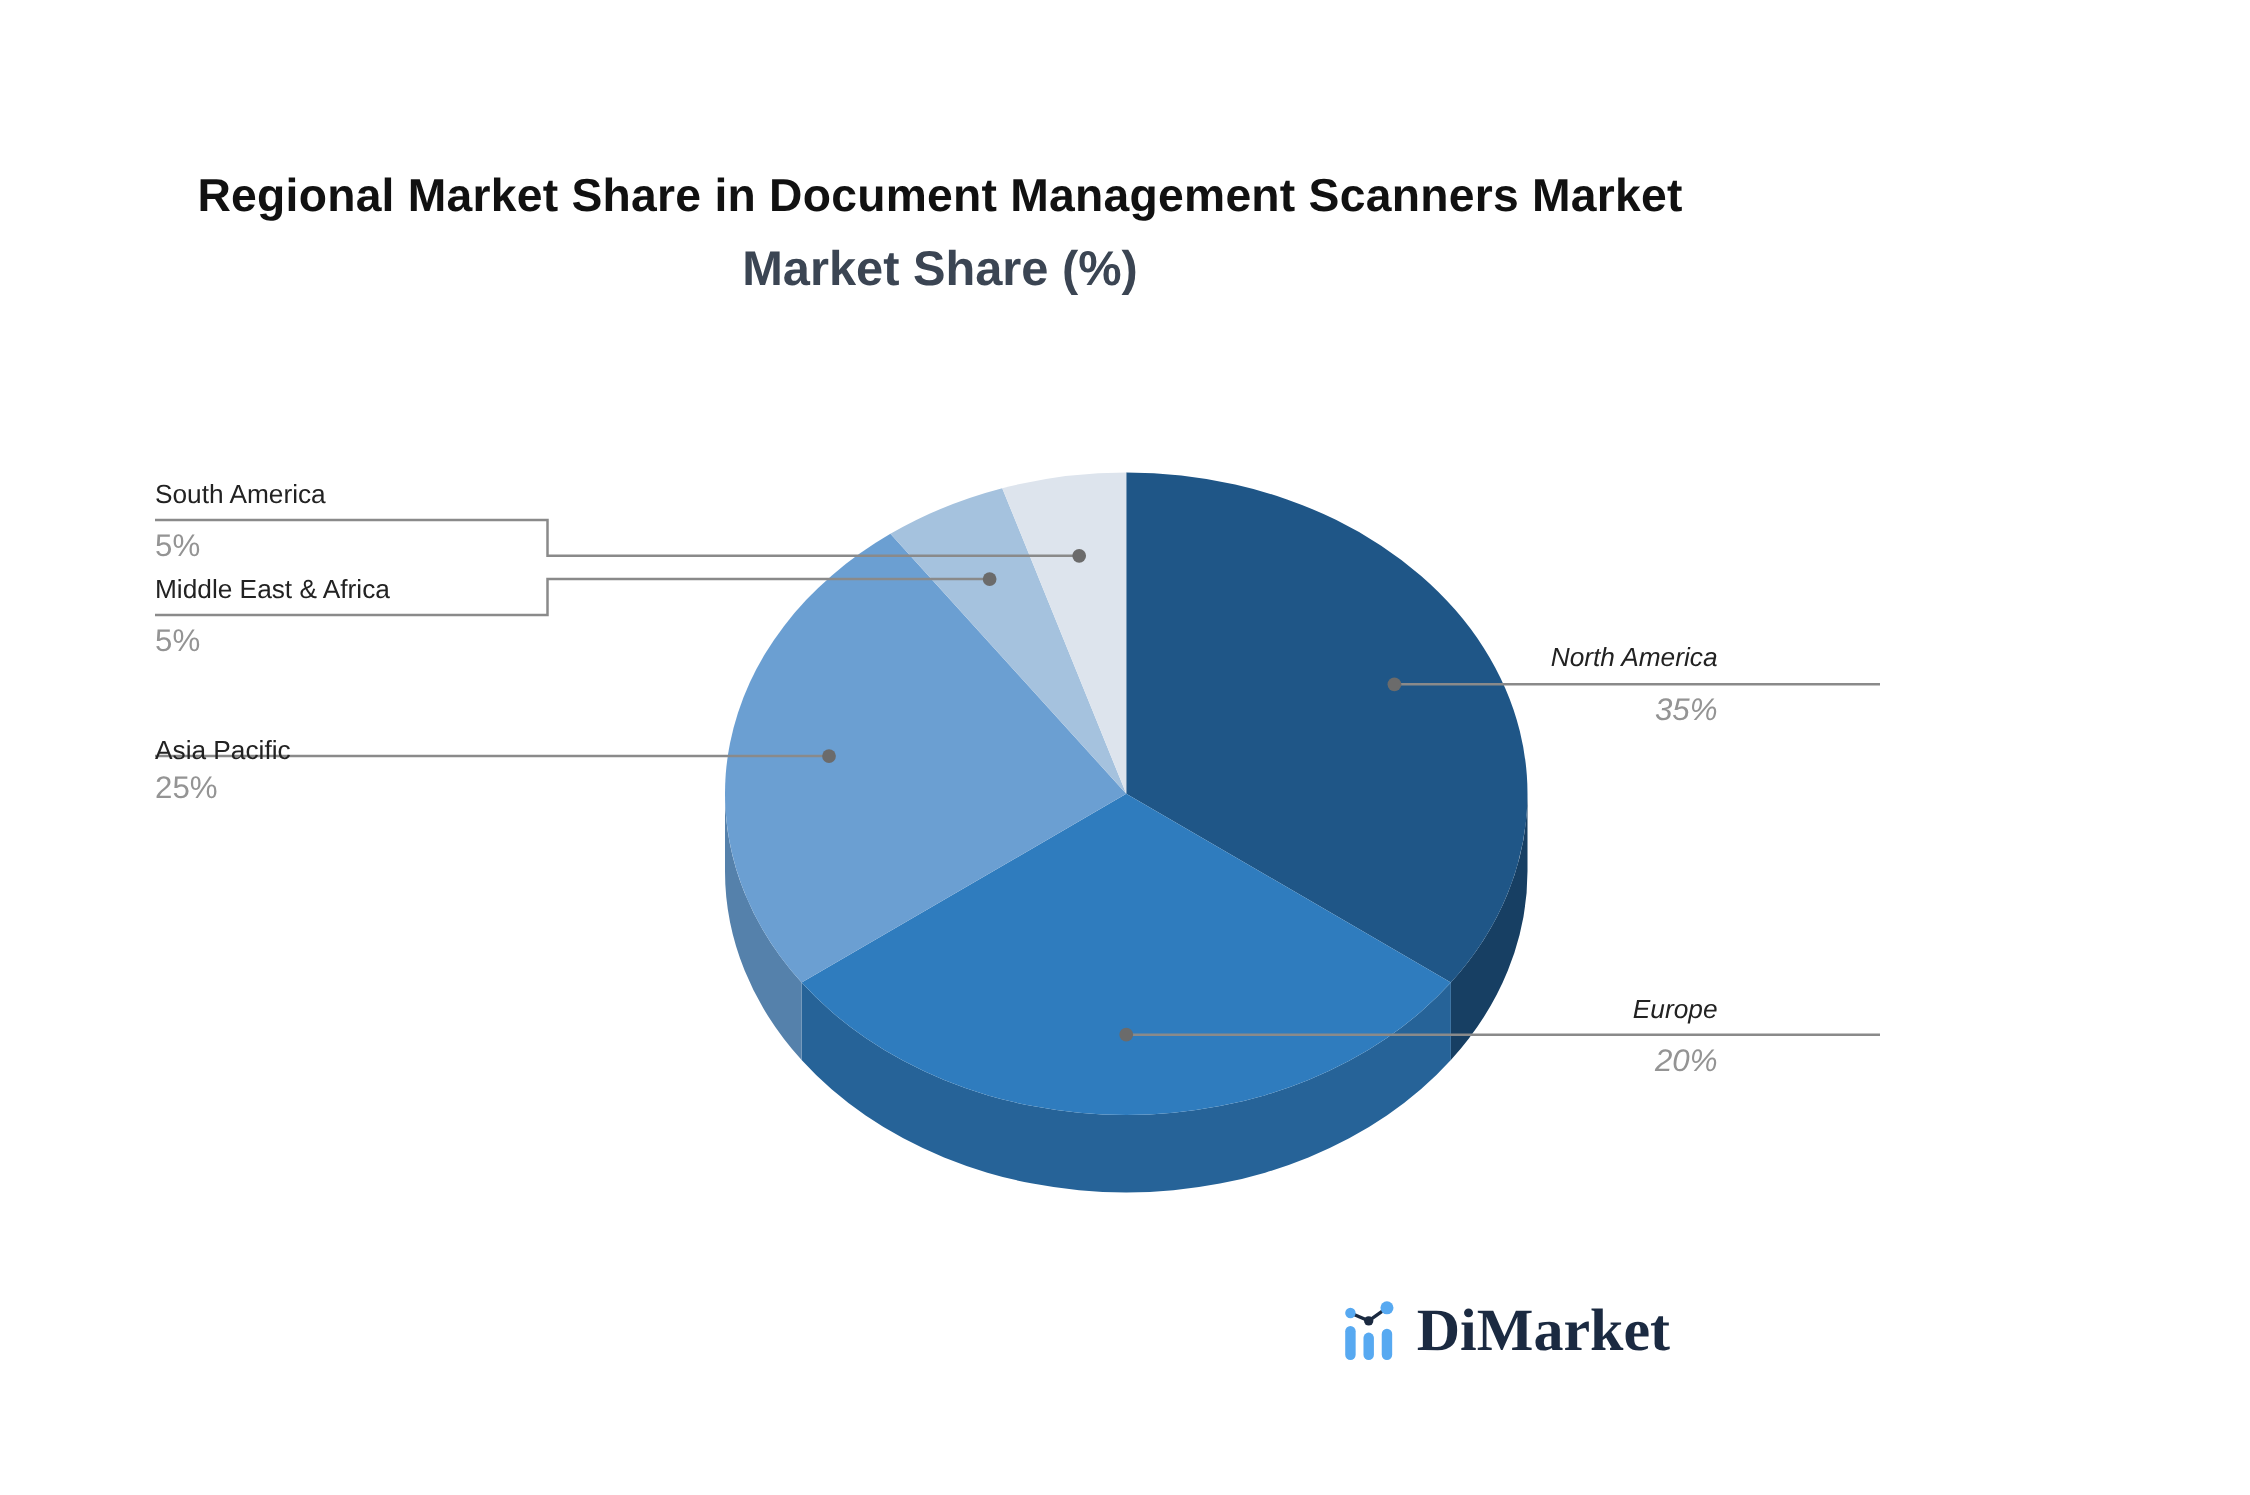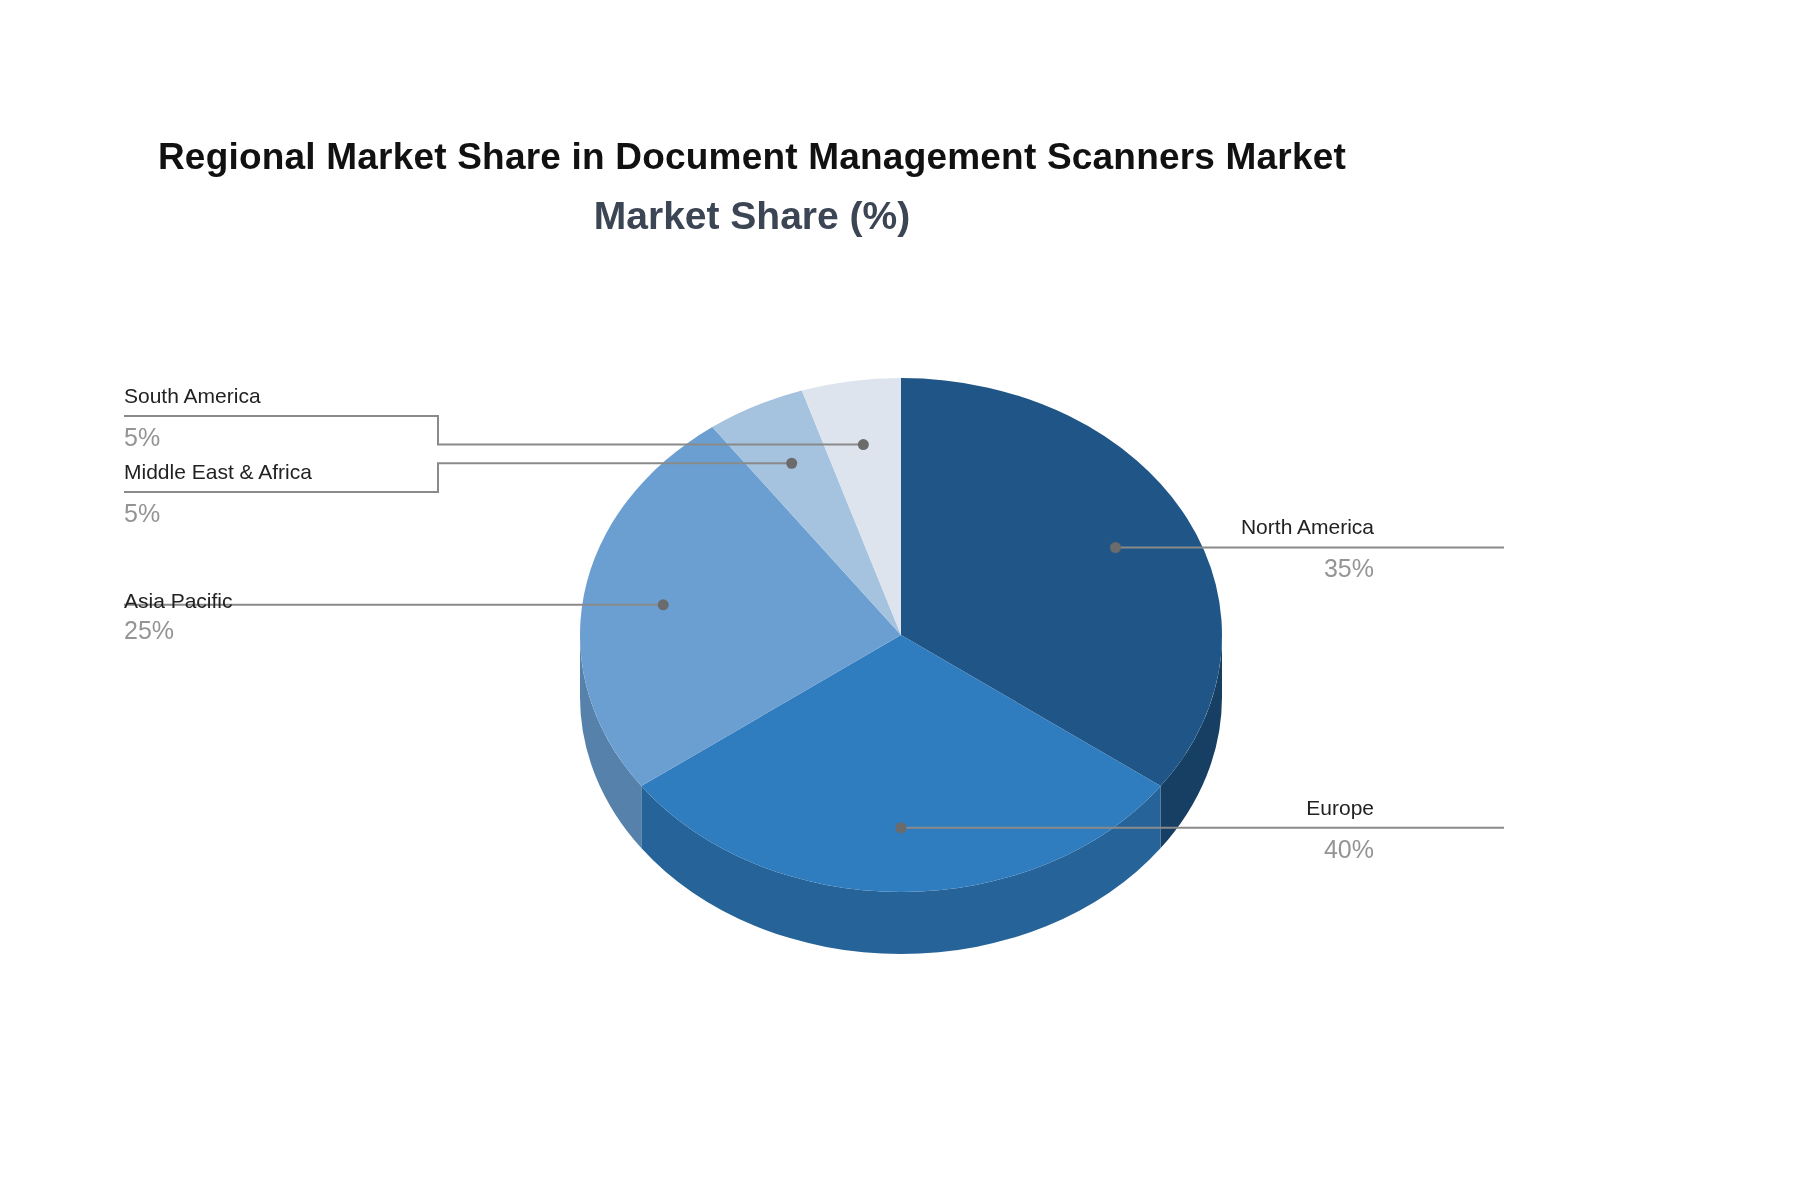--- a/index.html
+++ b/index.html
@@ -12,21 +12,21 @@
     font-size:37px;font-weight:700;color:var(--title-color,#111);letter-spacing:.2px;
   }
   .chart-subtitle{
     position:absolute;left:0;top:194px;width:100%;text-align:center;
     font-size:39px;font-weight:700;color:var(--subtitle-color,#3b4553);
   }
   .pie-svg{position:absolute;left:0;top:0;}
   .slice-label,.slice-value{position:absolute;white-space:nowrap;line-height:28px;}
   .slice-label{font-size:21px;color:var(--label-color,#222);}
   .slice-value{font-size:25px;color:var(--value-color,#949494);}
-  .align-right{}
+  .align-right{font-style:italic;}
   .brand{
     position:absolute;top:1040px;right:168px;display:flex;align-items:flex-end;gap:14px;
   }
   .brand-text{
     font-family:"Liberation Serif","DejaVu Serif",serif;
     font-size:48px;font-weight:600;color:var(--brand-dark,#1b2a41);line-height:46px;
   }
 </style>
 </head>
 <body>
@@ -54,23 +54,35 @@
       <polyline points="791.7017871877041,463.2584924626921 438,463.2584924626921 438,492 124,492" fill="none" stroke="#8a8a8a" stroke-width="2"></polyline>
       <circle cx="791.7017871877041" cy="463.2584924626921" r="5.5" fill="#6b6b6b"></circle>
       <polyline points="863.3384025415644,444.6230723502872 438,444.6230723502872 438,416 124,416" fill="none" stroke="#8a8a8a" stroke-width="2"></polyline>
       <circle cx="863.3384025415644" cy="444.6230723502872" r="5.5" fill="#6b6b6b"></circle>
     </svg>
 
   <div id="labels">
       <div class="slice-label align-right" style="top: 513px; right: 130px;">North America</div>
       <div class="slice-value align-right" style="top: 554px; right: 130px;">35%</div>
       <div class="slice-label align-right" style="top: 794px; right: 130px;">Europe</div>
-      <div class="slice-value align-right" style="top: 835px; right: 130px;">40%</div>
+      <div class="slice-value align-right" style="top: 835px; right: 130px;">20%</div>
       <div class="slice-label" style="top: 571px; left: 124px; margin-top: 16px;">Asia Pacific</div>
       <div class="slice-value" style="top: 616px; left: 124px; text-align: center;">25%</div>
       <div class="slice-label" style="top: 458px; left: 124px;">Middle East &amp; Africa</div>
       <div class="slice-value" style="top: 499px; left: 124px;">5%</div>
       <div class="slice-label" style="top: 382px; left: 124px;">South America</div>
       <div class="slice-value" style="top: 423px; left: 124px;">5%</div>
     </div>
 
+  <div class="brand">
+    <svg width="46" height="48" viewBox="0 0 44 46">
+      <rect x="3" y="20" width="8" height="26" rx="4" fill="#57a9f1"></rect>
+      <rect x="17" y="25" width="8" height="21" rx="4" fill="#57a9f1"></rect>
+      <rect x="31" y="22" width="8" height="24" rx="4" fill="#57a9f1"></rect>
+      <polyline points="7,10 21,16 35,6" fill="none" stroke="#1b2a41" stroke-width="2.6"></polyline>
+      <circle cx="7" cy="10" r="4" fill="#57a9f1"></circle>
+      <circle cx="21" cy="16" r="3.6" fill="#1b2a41"></circle>
+      <circle cx="35" cy="6" r="5" fill="#57a9f1"></circle>
+    </svg>
+    <div class="brand-text">DiMarket</div>
+  </div>
 
 </div>
 
 </body></html>

